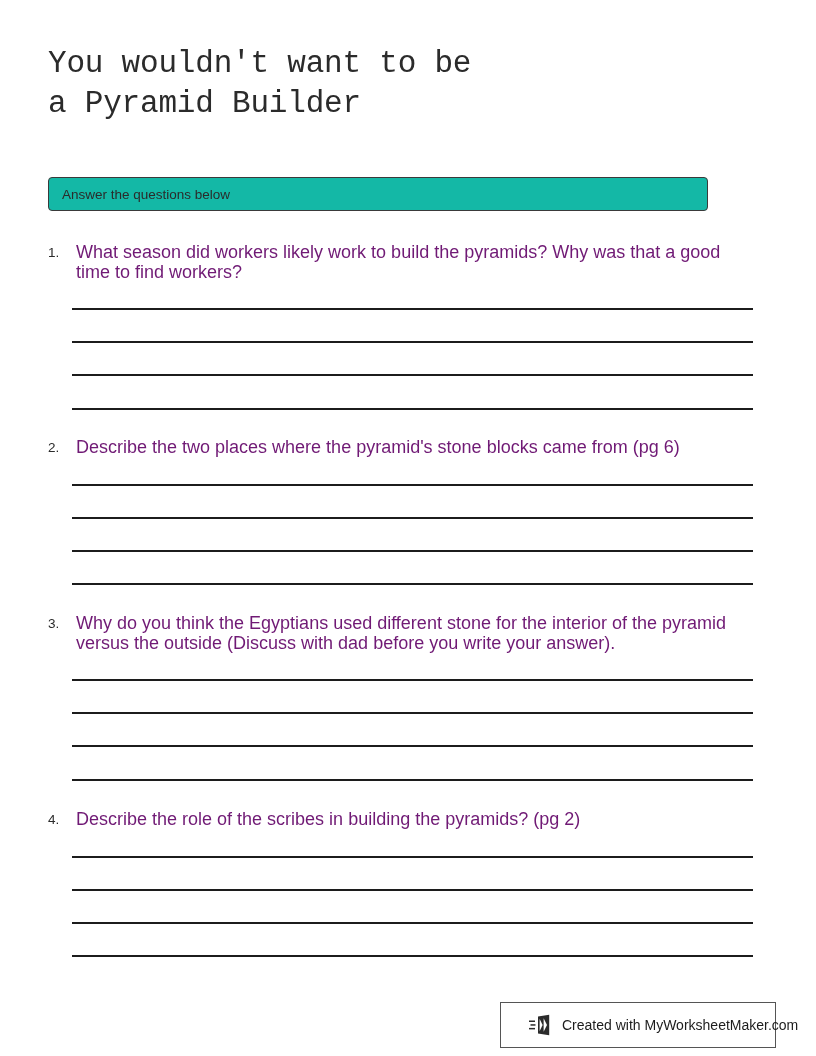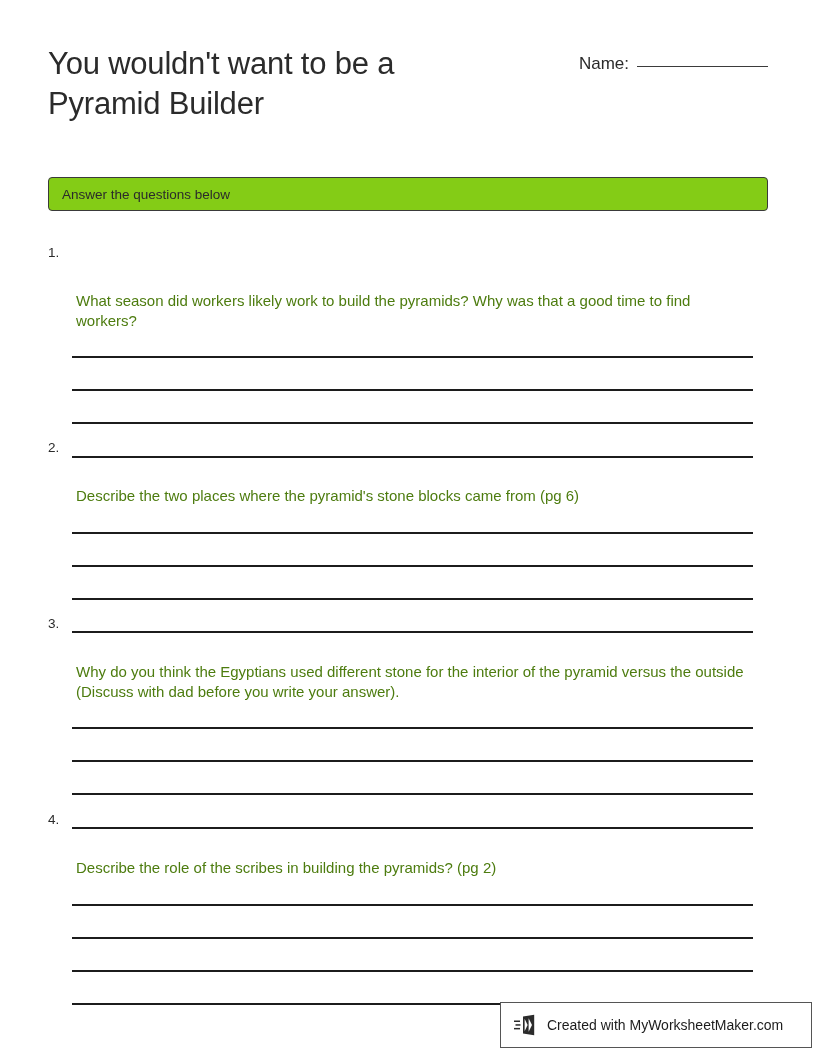--- a/index.html
+++ b/index.html
@@ -22,20 +22,21 @@
     inset: 0;
   }
 
   
   .header {
     position: absolute;
     left: 48px;
     top: 44px;
     right: 48px;
     height: 96px;
+    font-family: Liberation Mono, monospace;
   }
   .title {
     position: absolute;
     left: 0;
     top: 0;
     width: 440px;
     font-size: 31px;
     line-height: 40px;
     font-weight: 400;
     color: #2b2b2b;
@@ -61,26 +62,26 @@
     border-bottom: 1.6px solid #3b3b3b;
     position: relative;
     top: -2px;
   }
 
   
   .instruction-box {
     position: absolute;
     left: 48px;
     top: 177px;
-    width: 720px;
+    width: 660px;
     height: 34px;
     box-sizing: border-box;
     border: 1.2px solid #3a3a3a;
     border-radius: 4px;
-    background: #84cc16;
+    background: #14b8a6;
     display: flex;
     align-items: center;
     padding-left: 13px;
   }
   .instruction-text {
     font-size: 13.5px;
     color: #2b2b2b;
   }
 
   
@@ -99,48 +100,47 @@
   }
   .q-num {
     width: 28px;
     flex: 0 0 28px;
     font-size: 13.5px;
     line-height: 19px;
     color: #2b2b2b;
   }
   .q-text {
     flex: 1 1 auto;
-    font-size: 15px;
+    font-size: 18px;
     line-height: 19.5px;
-    color: #4d7c0f;
+    color: #701a75;
     padding-right: 20px;
-    margin-top: 48px;
   }
   .answer-lines {
     margin-left: 24px;
     width: 681px;
   }
   .answer-line {
     height: 0;
     border-bottom: 2.4px solid #1c1c1c;
   }
 
   
   .footer-badge {
     position: absolute;
     left: 500px;
     top: 1002px;
-    width: 312px;
+    width: 276px;
     height: 46px;
     box-sizing: border-box;
     border: 1.3px solid #555555;
     background: #ffffff;
     display: flex;
     align-items: center;
-    padding-left: 13px;
+    padding-left: 28px;
     gap: 9px;
   }
   .footer-logo {
     flex: 0 0 auto;
     width: 24px;
     height: 22px;
     display: block;
   }
   .footer-text {
     font-size: 14px;
@@ -149,24 +149,20 @@
   }
 </style>
 </head>
 <body>
 
 <div class="page">
 
   <div class="header">
     <div class="title">You wouldn't want to be a Pyramid Builder</div>
 
-    <div class="name-block">
-      <span class="name-label">Name:</span>
-      <span class="name-rule"></span>
-    </div>
   </div>
 
   <div class="instruction-box">
     <span class="instruction-text">Answer the questions below</span>
   </div>
 
   <div class="questions">
       <div class="question" style="position: absolute; top: 0px; left: 0px; width: 720px;">
         <div class="q-head">
           <div class="q-num">1.</div>

